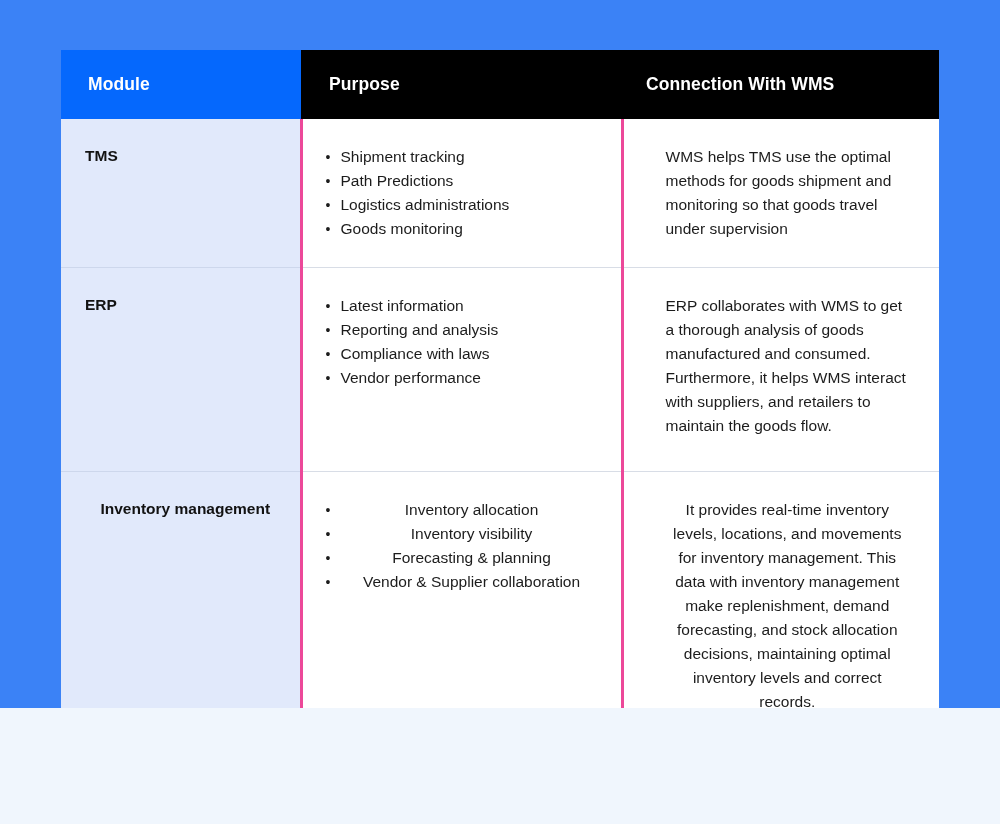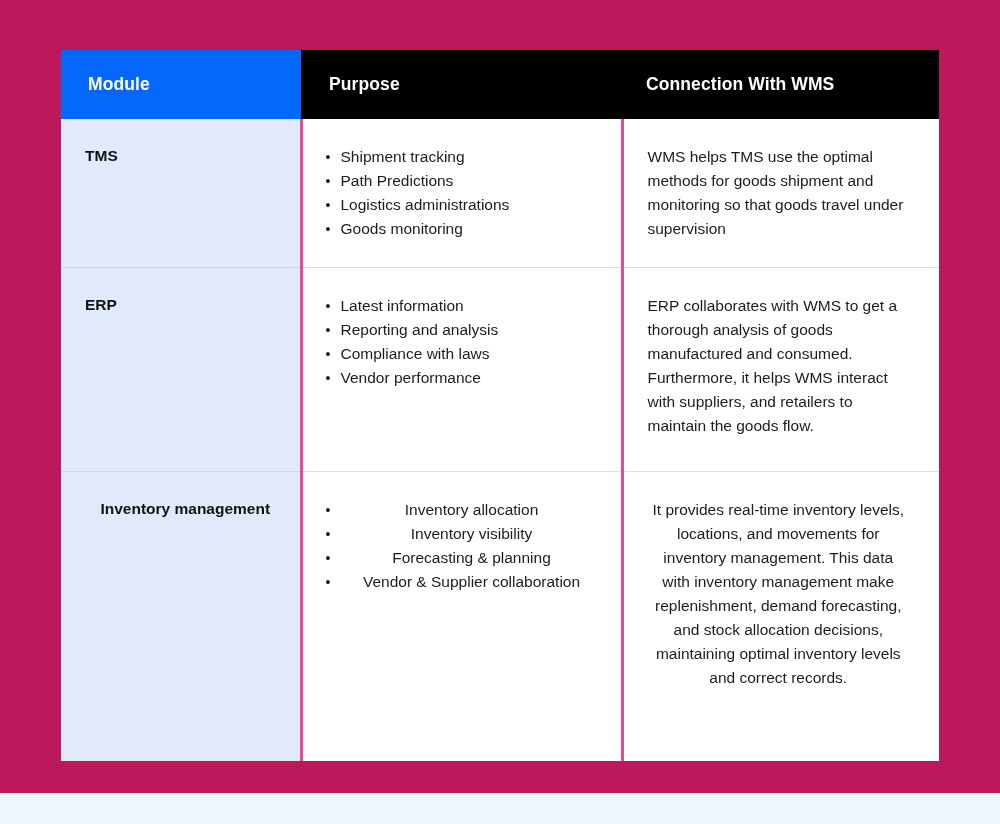--- a/index.html
+++ b/index.html
@@ -6,22 +6,22 @@
   html, body {
     width: 1000px;
     height: 824px;
     background: #f0f6fd;
     font-family: "Liberation Sans", sans-serif;
     -webkit-font-smoothing: antialiased;
   }
   .page {
     position: relative;
     width: 1000px;
-    height: 793px;
-    background: #be185d;
+    height: 708px;
+    background: #3b82f6;
     overflow: hidden;
   }
   .table-wrap {
     position: absolute;
     left: 61px;
     top: 50px;
     width: 878px;
   }
   table.matrix {
     border-collapse: collapse;
@@ -72,21 +72,21 @@
     font-size: 15.5px;
     color: #121212;
     line-height: 22px;
   }
   tbody tr:last-child td.col-module { border-bottom: none; }
 
   td.col-purpose {
     padding: 26px 18px 26px 22px;
   }
   td.col-conn {
-    padding: 26px 30px 26px 24px;
+    padding: 26px 30px 26px 42px;
   }
 
   ul.bullets { list-style: none; }
   ul.bullets li {
     position: relative;
     padding-left: 16px;
     line-height: 24px;
     font-size: 15.5px;
     color: #1c1c1c;
   }

